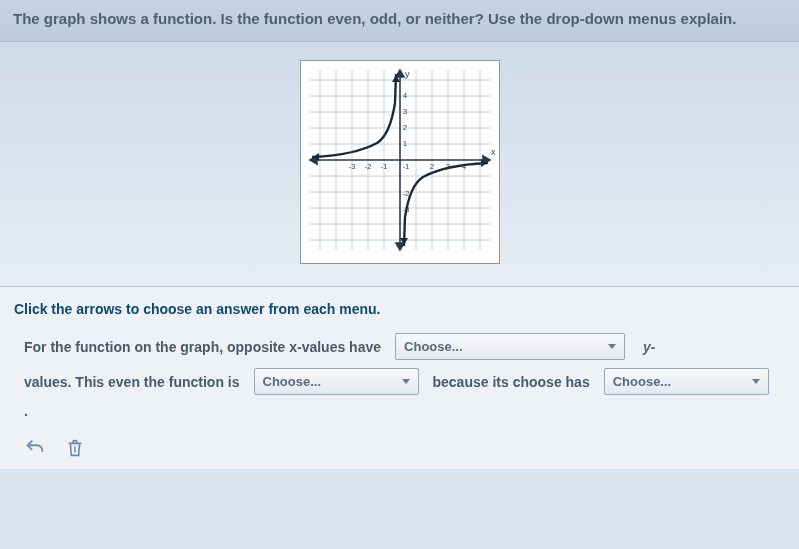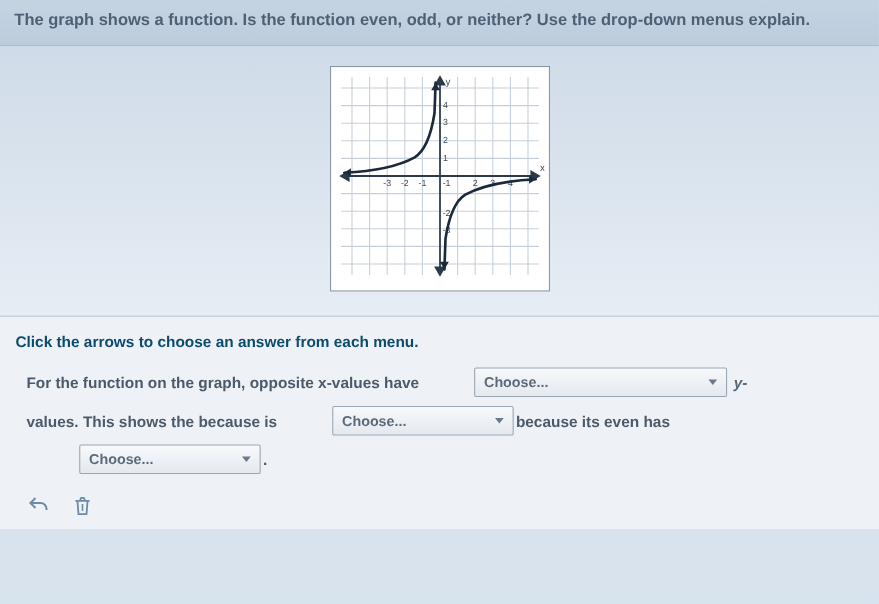--- a/index.html
+++ b/index.html
@@ -39,41 +39,40 @@
   .instruction {
     color: #0c4a6e;
     font-weight: 600;
     font-size: 14px;
     margin-bottom: 16px;
   }
   .flow {
     display: flex;
     flex-wrap: wrap;
     align-items: center;
-    gap: 8px 2px;
+    gap: 8px 14px;
     font-size: 14px;
     color: #4a5a6b;
     font-weight: 600;
     margin-left: 10px;
   }
   .flow span.txt { white-space: nowrap; }
   .dropdown {
     display: inline-flex;
     align-items: center;
     justify-content: space-between;
     background: linear-gradient(#f7f9fb,#e4e9ef);
     border: 1px solid #9aa7b5;
     border-radius: 2px;
     padding: 5px 8px;
     color: #5a6a7b;
     font-weight: 600;
     font-size: 13px;
     cursor: pointer;
     min-width: 110px;
-    margin-left: 48px;
   }
   .dropdown.wide { min-width: 230px; }
   .dropdown.med { min-width: 165px; }
   .caret {
     width: 0; height: 0;
     border-left: 4px solid transparent;
     border-right: 4px solid transparent;
     border-top: 5px solid #6b7a8a;
     margin-left: 10px;
   }
@@ -182,28 +181,28 @@
   <div class="flow">
     <span class="txt">For the function on the graph, opposite x-values have</span>
 
     <span class="dropdown wide">
       <span>Choose...</span>
       <span class="caret"></span>
     </span>
 
     <span class="y-indicator">y-</span>
 
-    <span class="txt">values. This shows the because is</span>
+    <span class="txt">values. This even the function is</span>
 
     <span class="dropdown med">
       <span>Choose...</span>
       <span class="caret"></span>
     </span>
 
-    <span class="txt">because its even has</span>
+    <span class="txt">because its choose has</span>
 
     <span class="dropdown med">
       <span>Choose...</span>
       <span class="caret"></span>
     </span>
 
     <span class="txt">.</span>
   </div>
 
   <div class="footer-icons">

